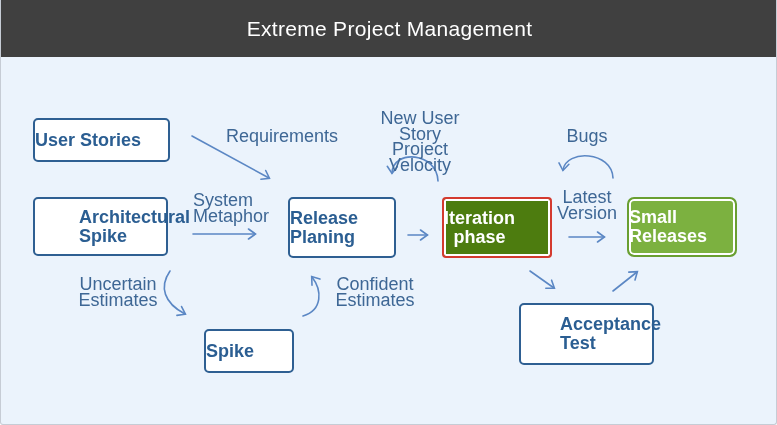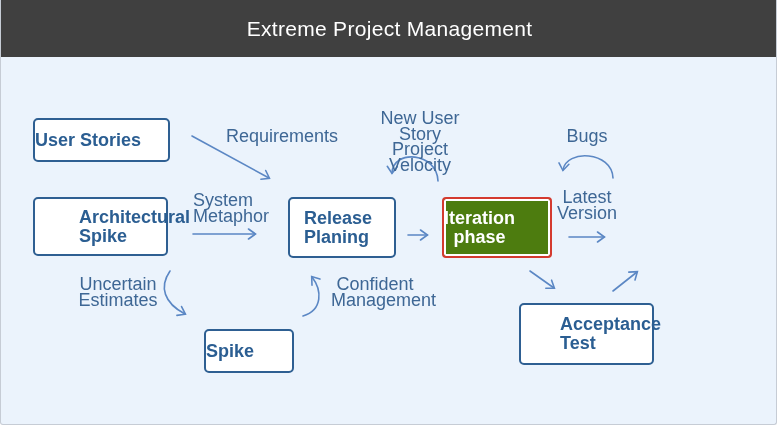--- a/index.html
+++ b/index.html
@@ -42,21 +42,21 @@
   }
   .edge-label{
     position:absolute;color:#3e6795;font-size:18px;line-height:15.5px;
     white-space:pre-line;
   }
   .edge-label.center{text-align:center;}
 
   
   #n-user-stories{left:32px;top:118px;width:137px;height:44px;}
   #n-architectural-spike{left:32px;top:197px;width:135px;height:59px;padding-left:44px;}
-  #n-release-planing{left:287px;top:197px;width:108px;height:61px;padding-left:14px;}
+  #n-release-planing{left:287px;top:197px;width:108px;height:61px;}
   #n-iteration-phase{left:441px;top:197px;width:110px;height:61px;}
   #n-small-releases{left:626px;top:197px;width:110px;height:60px;}
   #n-spike{left:203px;top:329px;width:90px;height:44px;}
   #n-acceptance-test{left:518px;top:303px;width:135px;height:62px;padding-left:39px;}
 
   
   #l-requirements{left:225px;top:129px;width:95px;}
   #l-system-metaphor{left:192px;top:193px;width:75px;}
   #l-new-user-story{left:358px;top:111px;width:122px;}
   #l-bugs{left:555px;top:129px;width:62px;}
@@ -105,20 +105,24 @@
   <div class="node" id="n-release-planing">
     <span class="lbl">Release
 Planing</span>
   </div>
 
   <div class="node red" id="n-iteration-phase">
     <span class="lbl center">Iteration
 phase</span>
   </div>
 
+  <div class="node green" id="n-small-releases">
+    <span class="lbl">Small
+Releases</span>
+  </div>
 
   <div class="node" id="n-spike">
     <span class="lbl center">Spike</span>
   </div>
 
   <div class="node" id="n-acceptance-test">
     <span class="lbl">Acceptance
 Test</span>
   </div>
 
@@ -126,15 +130,15 @@
   <div class="edge-label" id="l-system-metaphor">System
 Metaphor</div>
   <div class="edge-label center" id="l-new-user-story">New User Story
 Project Velocity</div>
   <div class="edge-label center" id="l-bugs">Bugs</div>
   <div class="edge-label center" id="l-latest-version">Latest
 Version</div>
   <div class="edge-label center" id="l-uncertain">Uncertain
 Estimates</div>
   <div class="edge-label center" id="l-confident">Confident
-Management</div>
+Estimates</div>
 
 </div>
 
 </body></html>

